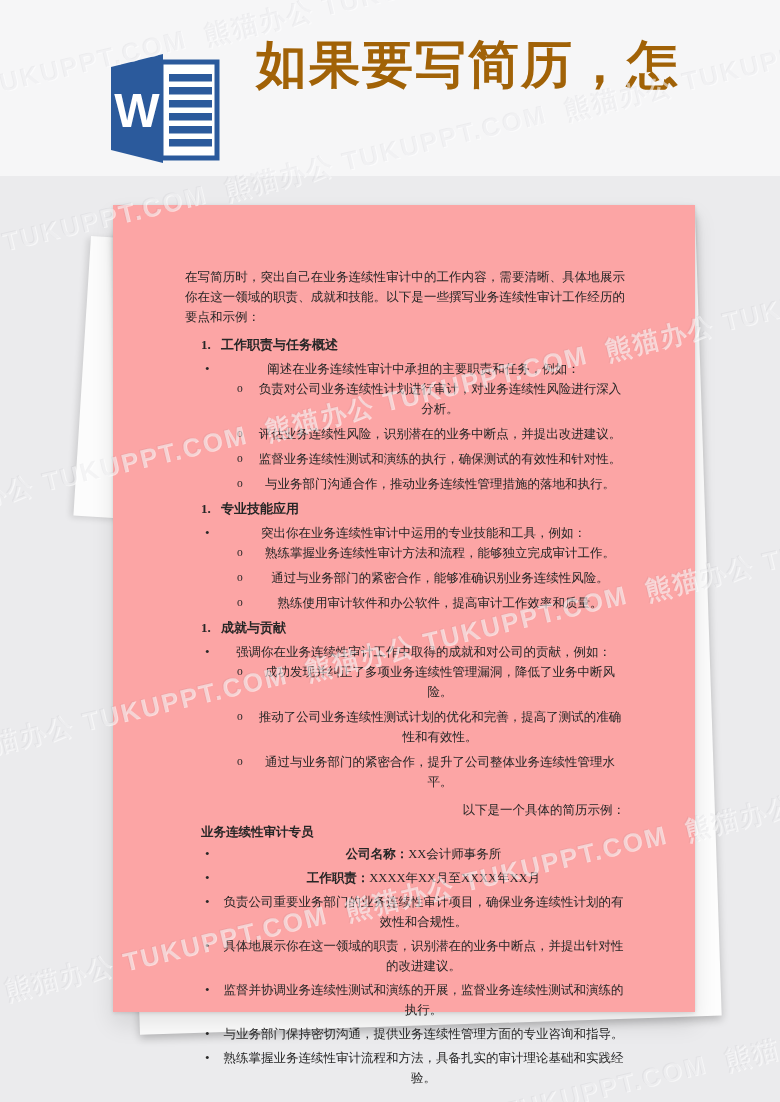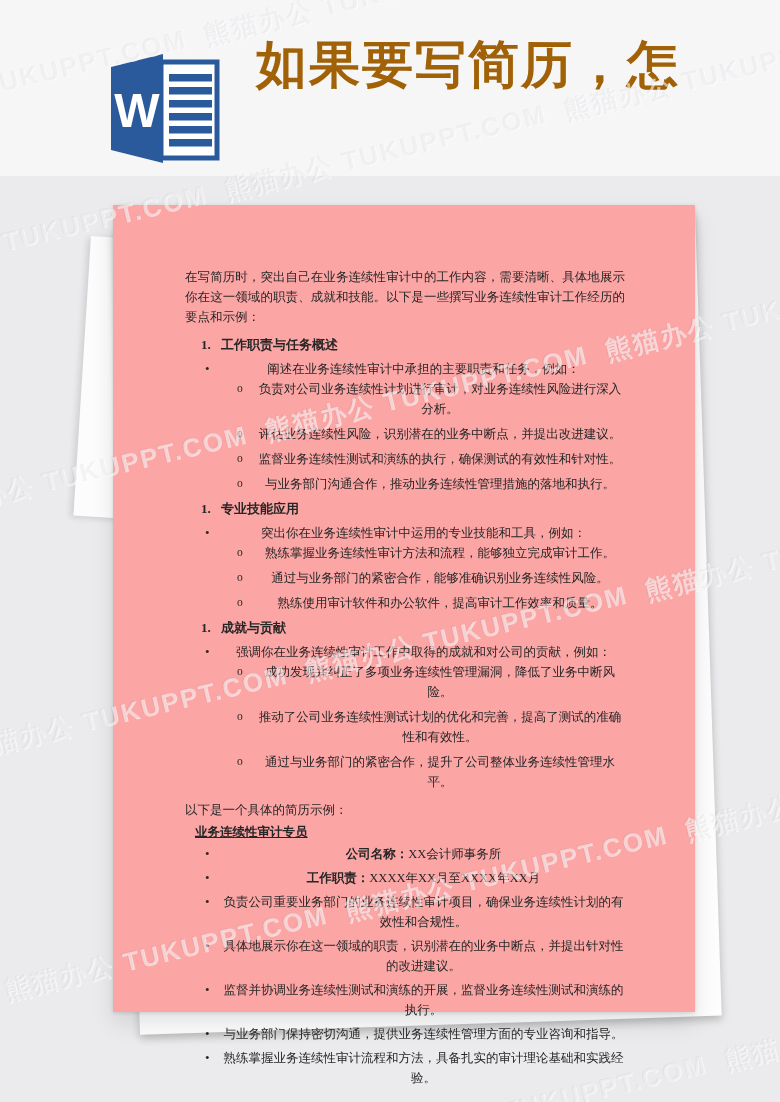--- a/index.html
+++ b/index.html
@@ -29,22 +29,22 @@
   .intro{margin:0 0 8px 0;text-align:justify;}
   .sec-heading{display:flex;font-weight:700;font-size:13px;margin:2px 0 4px 16px;}
   .sec-heading .num{width:20px;flex:none;}
   .li{display:flex;}
   .li .mk{flex:none;}
   .li .tx{flex:1;text-align:center;}
   .b1{margin:0 0 0 20px;}
   .b1 .mk{width:17px;font-size:13px;}
   .b2{margin:0 0 5px 52px;}
   .b2 .mk{width:18px;font-size:11.5px;line-height:19px;}
-  .ex-intro{margin:8px 0 0 0;}
-  .ex-title{font-weight:700;margin:2px 0 2px 10px;text-decoration:underline;}
+  .ex-intro{margin:8px 0 0 0;text-align:right;}
+  .ex-title{font-weight:700;margin:2px 0 2px 16px;}
   .rb{margin:0 0 4px 20px;}
   .rb .mk{width:17px;font-size:13px;}
   .r-heading{font-weight:700;margin:2px 0 2px 0;}
   .lbl{font-weight:700;}
 
   
   .wm-layer{position:absolute;left:0;top:0;width:780px;height:1102px;z-index:5;pointer-events:none;overflow:hidden;}
   .wm{position:absolute;white-space:nowrap;font-weight:700;font-size:26px;letter-spacing:2px;
     font-family:"Liberation Sans","DejaVu Sans",sans-serif;
     color:rgba(80,80,90,0.055);

